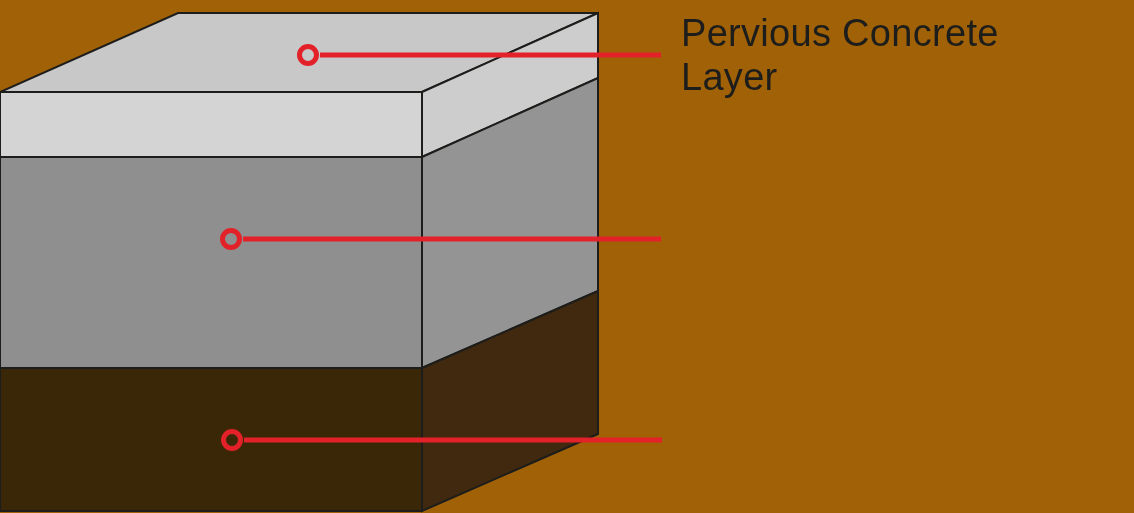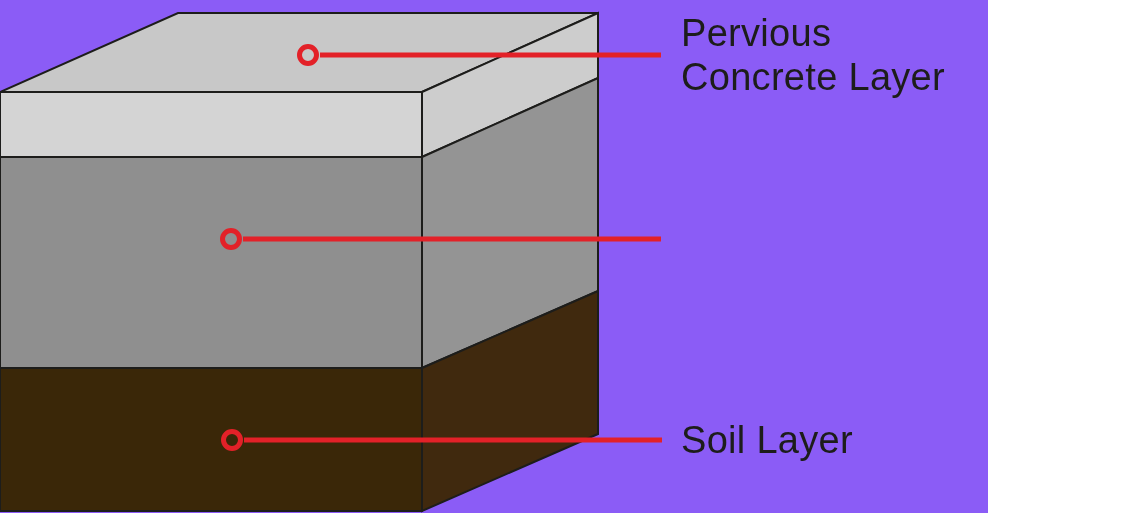--- a/index.html
+++ b/index.html
@@ -4,23 +4,23 @@
 <title>Diagram</title>
 <style>
   html, body {
     margin: 0;
     padding: 0;
     background: #ffffff;
     font-family: "Liberation Sans", sans-serif;
   }
   .stage {
     position: relative;
-    width: 988px;
+    width: 1134px;
     height: 513px;
-    background: #8b5cf6;
+    background: #a16207;
     overflow: hidden;
   }
   .stage svg {
     position: absolute;
     left: 0;
     top: 0;
     display: block;
   }
   .face {
     stroke-width: 2;
@@ -74,15 +74,14 @@
     <line class="leader-line" x1="243" y1="239" x2="661" y2="239" stroke="#e32128"></line>
     <circle class="leader-marker" cx="231" cy="239" r="8.5" stroke="#e32128"></circle>
 
     <line class="leader-line" x1="244" y1="440" x2="662" y2="440" stroke="#e32128"></line>
     <circle class="leader-marker" cx="232" cy="440" r="8.5" stroke="#e32128"></circle>
   </svg>
 
   <div class="callout-label wrap" style="top: 11px;">Pervious Concrete Layer</div>
 
 
-  <div class="callout-label" style="top: 418px;">Soil Layer</div>
 
 </div>
 
 </body></html>

